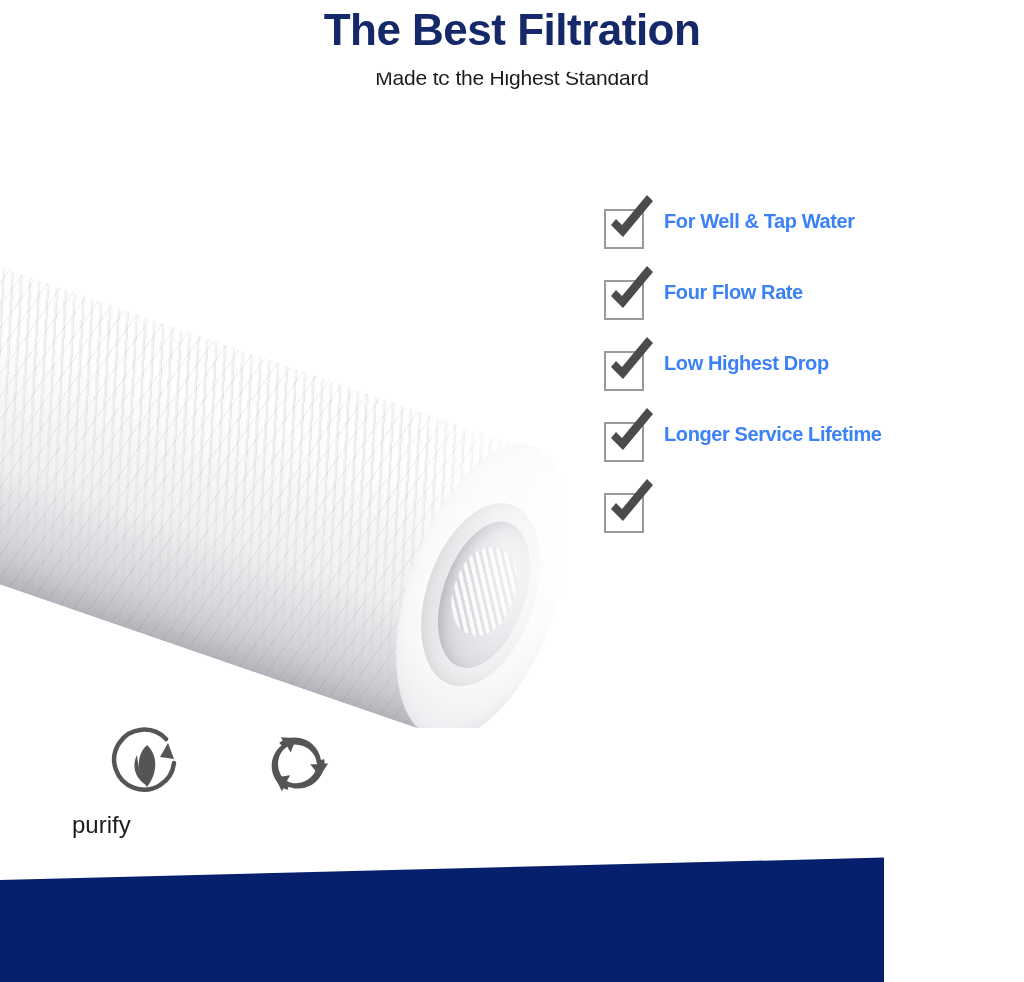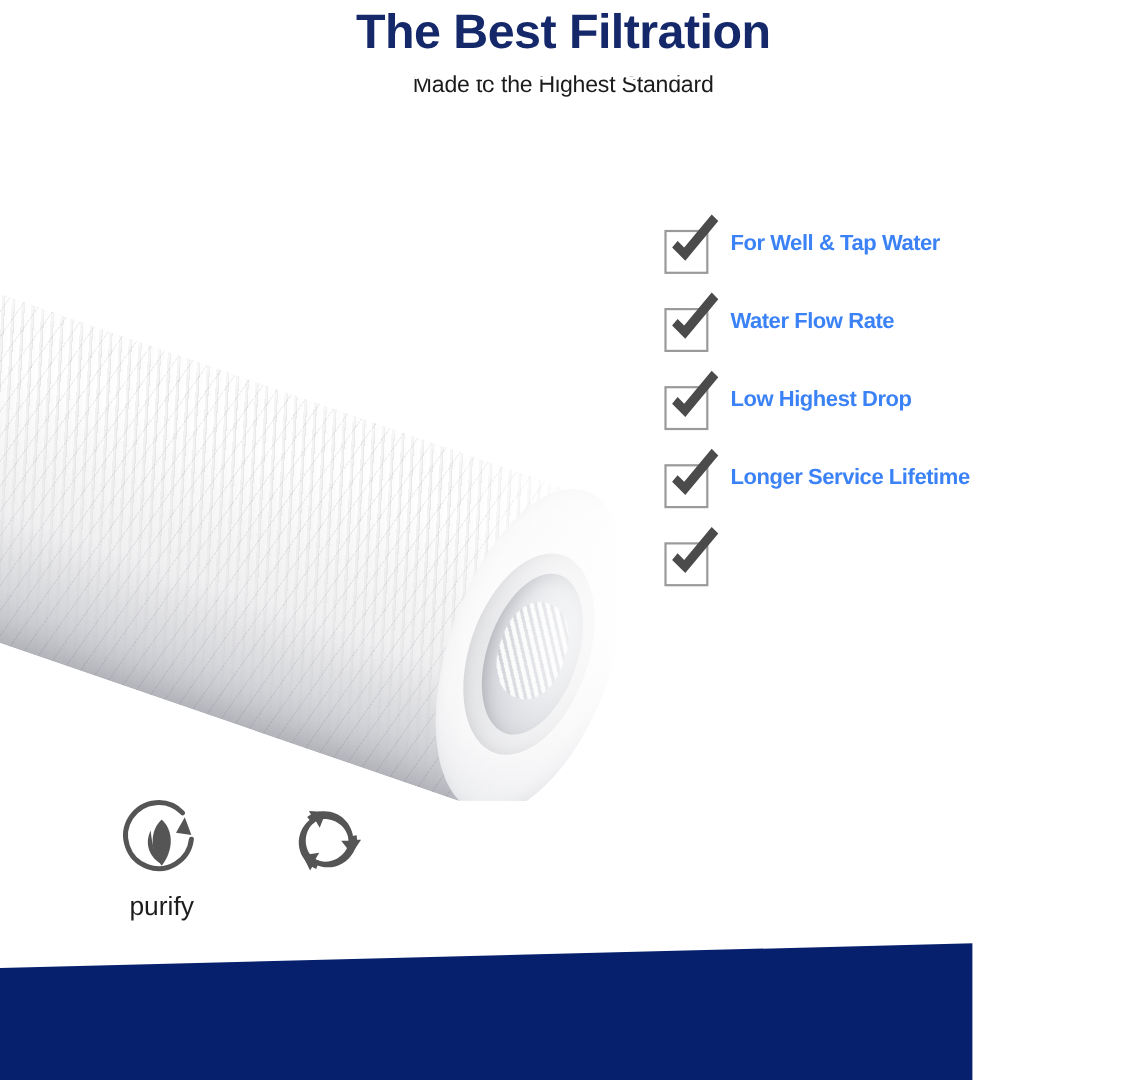--- a/index.html
+++ b/index.html
@@ -190,21 +190,20 @@
   
   .badges {
     position: absolute;
     left: 72px;
     top: 722px;
     display: flex;
     align-items: flex-start;
   }
   .badge {
     width: 150px;
-    text-align: center;
   }
   .badge-icon {
     height: 84px;
     display: flex;
     align-items: center;
     justify-content: center;
   }
   .badge-label {
     font-size: 24px;
     color: #1d1d1d;
@@ -265,21 +264,21 @@
       </span>
       <span class="feature-label">For Well &amp; Tap Water</span>
     </div>
 
     <div class="feature">
       <span class="checkbox">
         <svg viewBox="0 0 56 56">
           <path d="M8 30 L20 42 L50 6 L44 0 L19 30 L13 24 Z" fill="#4b4b4b"></path>
         </svg>
       </span>
-      <span class="feature-label">Water Flow Rate</span>
+      <span class="feature-label">Four Flow Rate</span>
     </div>
 
     <div class="feature">
       <span class="checkbox">
         <svg viewBox="0 0 56 56">
           <path d="M8 30 L20 42 L50 6 L44 0 L19 30 L13 24 Z" fill="#4b4b4b"></path>
         </svg>
       </span>
       <span class="feature-label">Low Highest Drop</span>
     </div>

